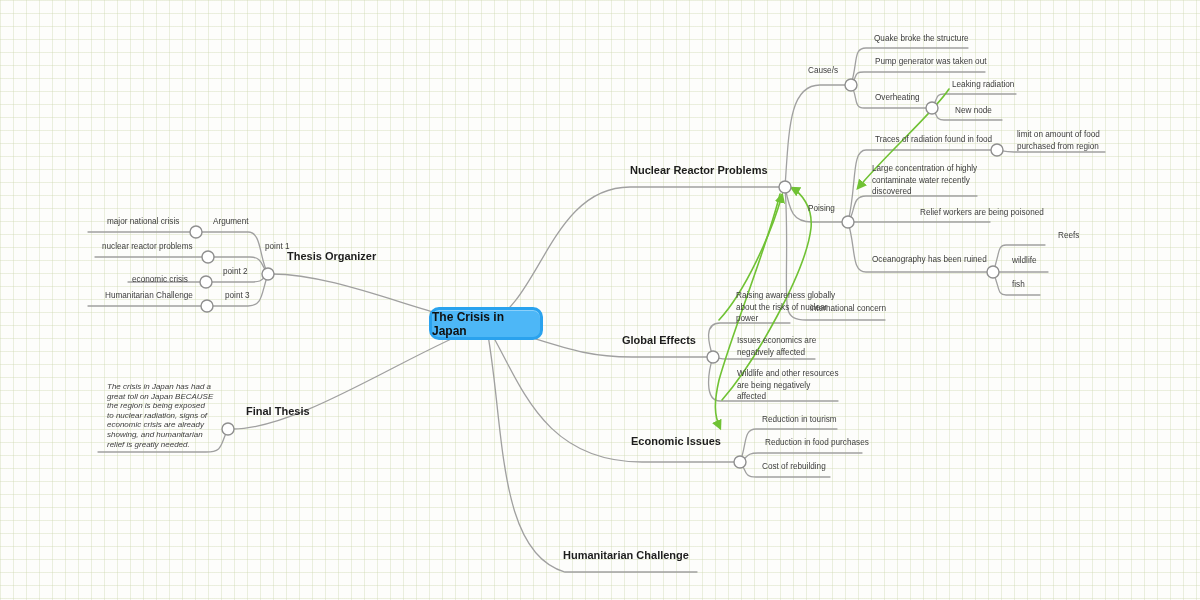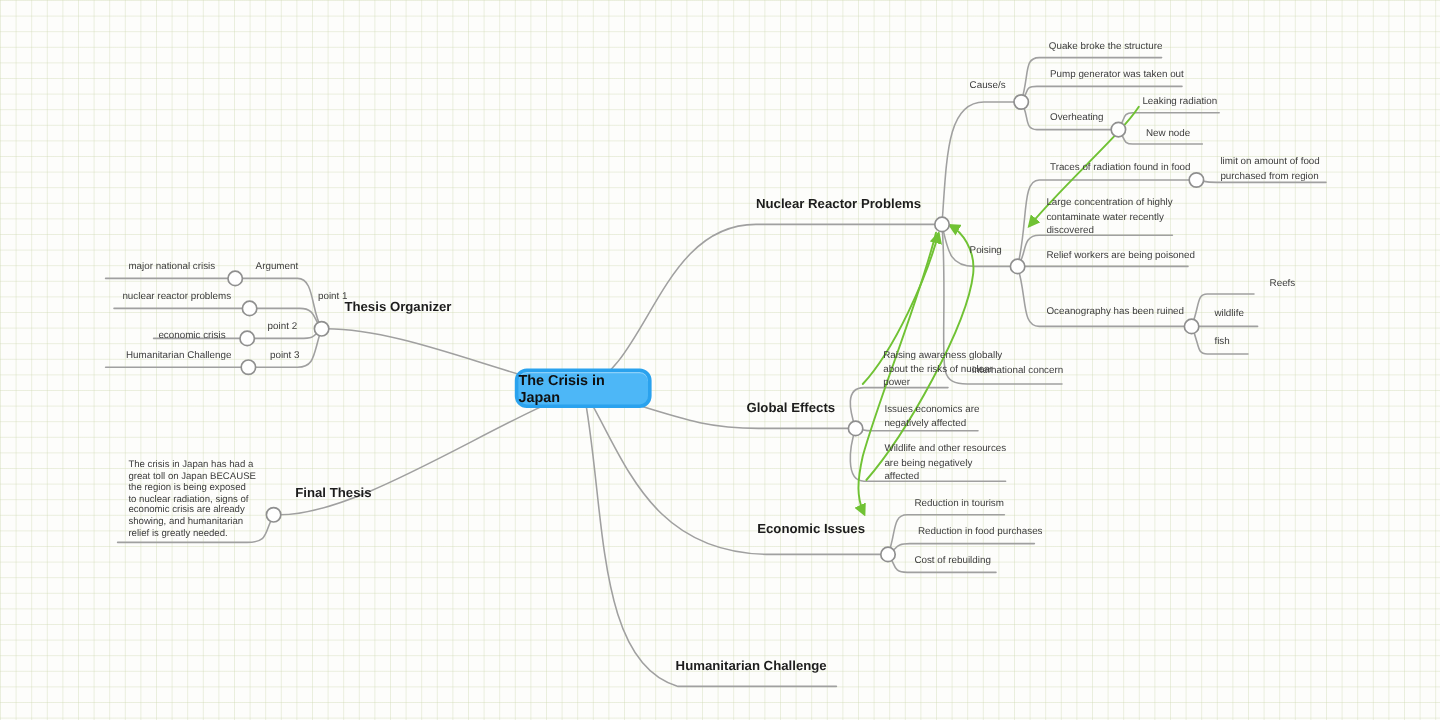--- a/index.html
+++ b/index.html
@@ -11,21 +11,21 @@
       linear-gradient(to bottom, rgba(208,218,180,.42) 1px, transparent 1px);
     background-size:13px 13px;
     font-family:"Liberation Sans", sans-serif;
   }
   #wires{position:absolute;left:0;top:0;}
   .lbl{
     position:absolute; font-size:8.2px; line-height:10px; color:#3c3c3c;
     white-space:nowrap; cursor:pointer;
   }
   .lbl-multi{white-space:pre-line; line-height:11.6px;}
-  .lbl-thesis{white-space:pre-line; line-height:9.6px; font-size:8px;}
+  .lbl-thesis{white-space:pre-line; line-height:9.6px; font-size:8px;font-style:italic;}
   .lbl-main{
     position:absolute; font-size:11px; font-weight:bold; color:#1d1d1d;
     white-space:nowrap; cursor:pointer;
   }
   .root-node{
     position:absolute; left:429px; top:307px; width:108px; height:27px;
     background:#4db7f7; border:3px solid #2aa2ee; border-radius:10px;
     display:flex; align-items:center; justify-content:center;
     font-size:12px; font-weight:bold; color:#101010; cursor:pointer;
     box-shadow:inset 0 1px 0 rgba(255,255,255,.35);
@@ -147,21 +147,21 @@
   <div class="lbl" style="left:952px;top:80px;">Leaking radiation</div>
   <div class="lbl" style="left:955px;top:106px;">New node</div>
 
   <div class="lbl" style="left:808px;top:204px;">Poising</div>
   <div class="lbl" style="left:875px;top:135px;">Traces of radiation found in food</div>
   <div class="lbl lbl-multi" style="left:1017px;top:129px;">limit on amount of food
 purchased from region</div>
   <div class="lbl lbl-multi" style="left:872px;top:163px;">Large concentration of highly
 contaminate water recently
 discovered</div>
-  <div class="lbl" style="left:872px;top:208px;">Relief workers are being poisoned</div>
+  <div class="lbl" style="left:920px;top:208px;">Relief workers are being poisoned</div>
   <div class="lbl" style="left:872px;top:255px;">Oceanography has been ruined</div>
   <div class="lbl" style="left:1013px;top:231px;padding-left:45px;">Reefs</div>
   <div class="lbl" style="left:1012px;top:256px;">wildlife</div>
   <div class="lbl" style="left:1012px;top:280px;">fish</div>
   <div class="lbl" style="left:810px;top:304px;">international concern</div>
 
   <div class="lbl lbl-multi" style="left:736px;top:290px;">Raising awareness globally
 about the risks of nuclear
 power</div>
   <div class="lbl lbl-multi" style="left:737px;top:335px;">Issues economics are

